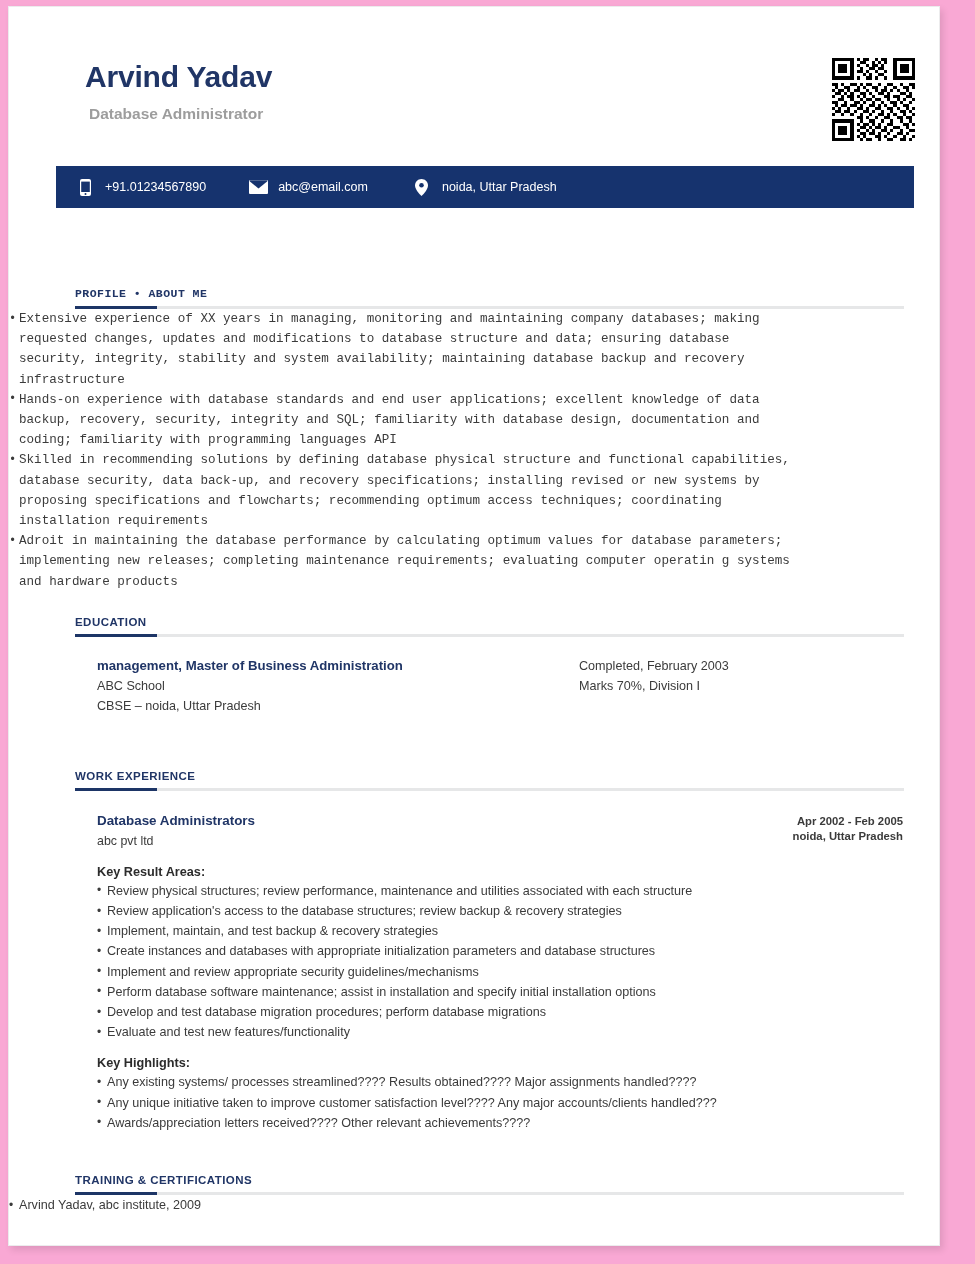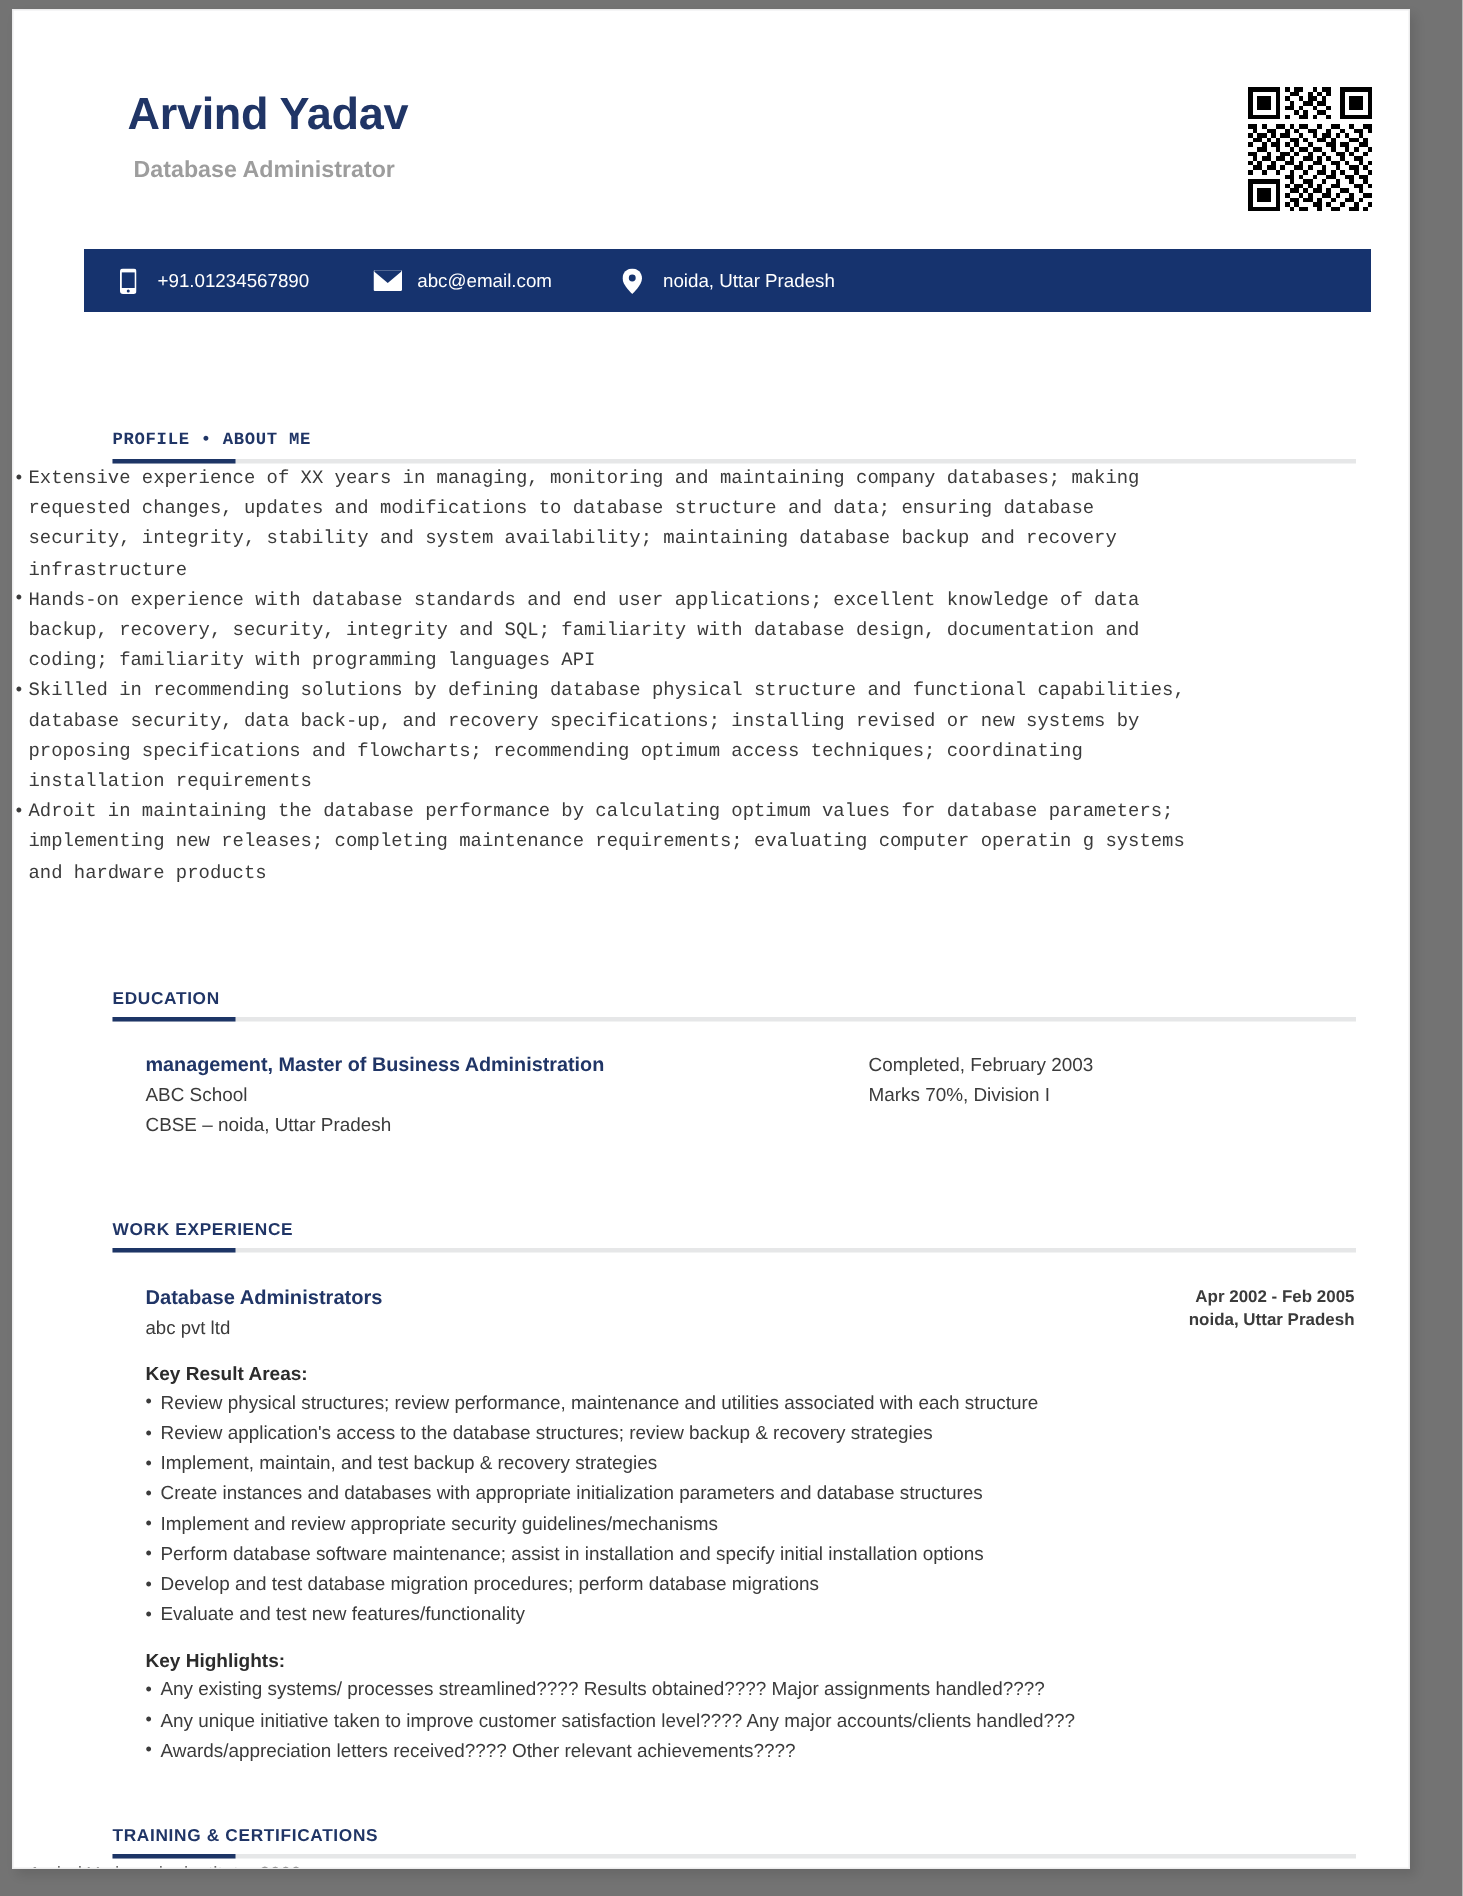--- a/index.html
+++ b/index.html
@@ -12,21 +12,21 @@
     height: 1264px;
     font-family: "Liberation Sans", sans-serif;
     -webkit-font-smoothing: antialiased;
   }
 
   .page-shadow-wrap {
     position: absolute;
     left: 0; top: 0;
     width: 975px;
     height: 1264px;
-    background: #737373;
+    background: #f9a8d4;
   }
 
   .page {
     position: absolute;
     left: 8px;
     top: 6px;
     width: 932px;
     height: 1240px;
     background: #ffffff;
     border: 1px solid #ececed;
@@ -226,21 +226,21 @@
     margin: 8px 0 0 33px;
     width: 760px;
   }
   .hl-bullets li { line-height: 20.5px; }
 
   
   .train-list { margin: 12px 0 0 39px; }
   .train-list li { line-height: 20px; }
 
   .gap-profile  { margin-top: 79px; font-family: Liberation Mono, monospace; }
-  .gap-edu      { margin-top: 68px; }
+  .gap-edu      { margin-top: 24px; }
   .gap-work     { margin-top: 48px; }
   .gap-train    { margin-top: 41px; }
   .gap-skills   { margin-top: 51px; }
 </style>
 </head>
 <body>
 
 <div class="page-shadow-wrap">
 <div class="page">
 

